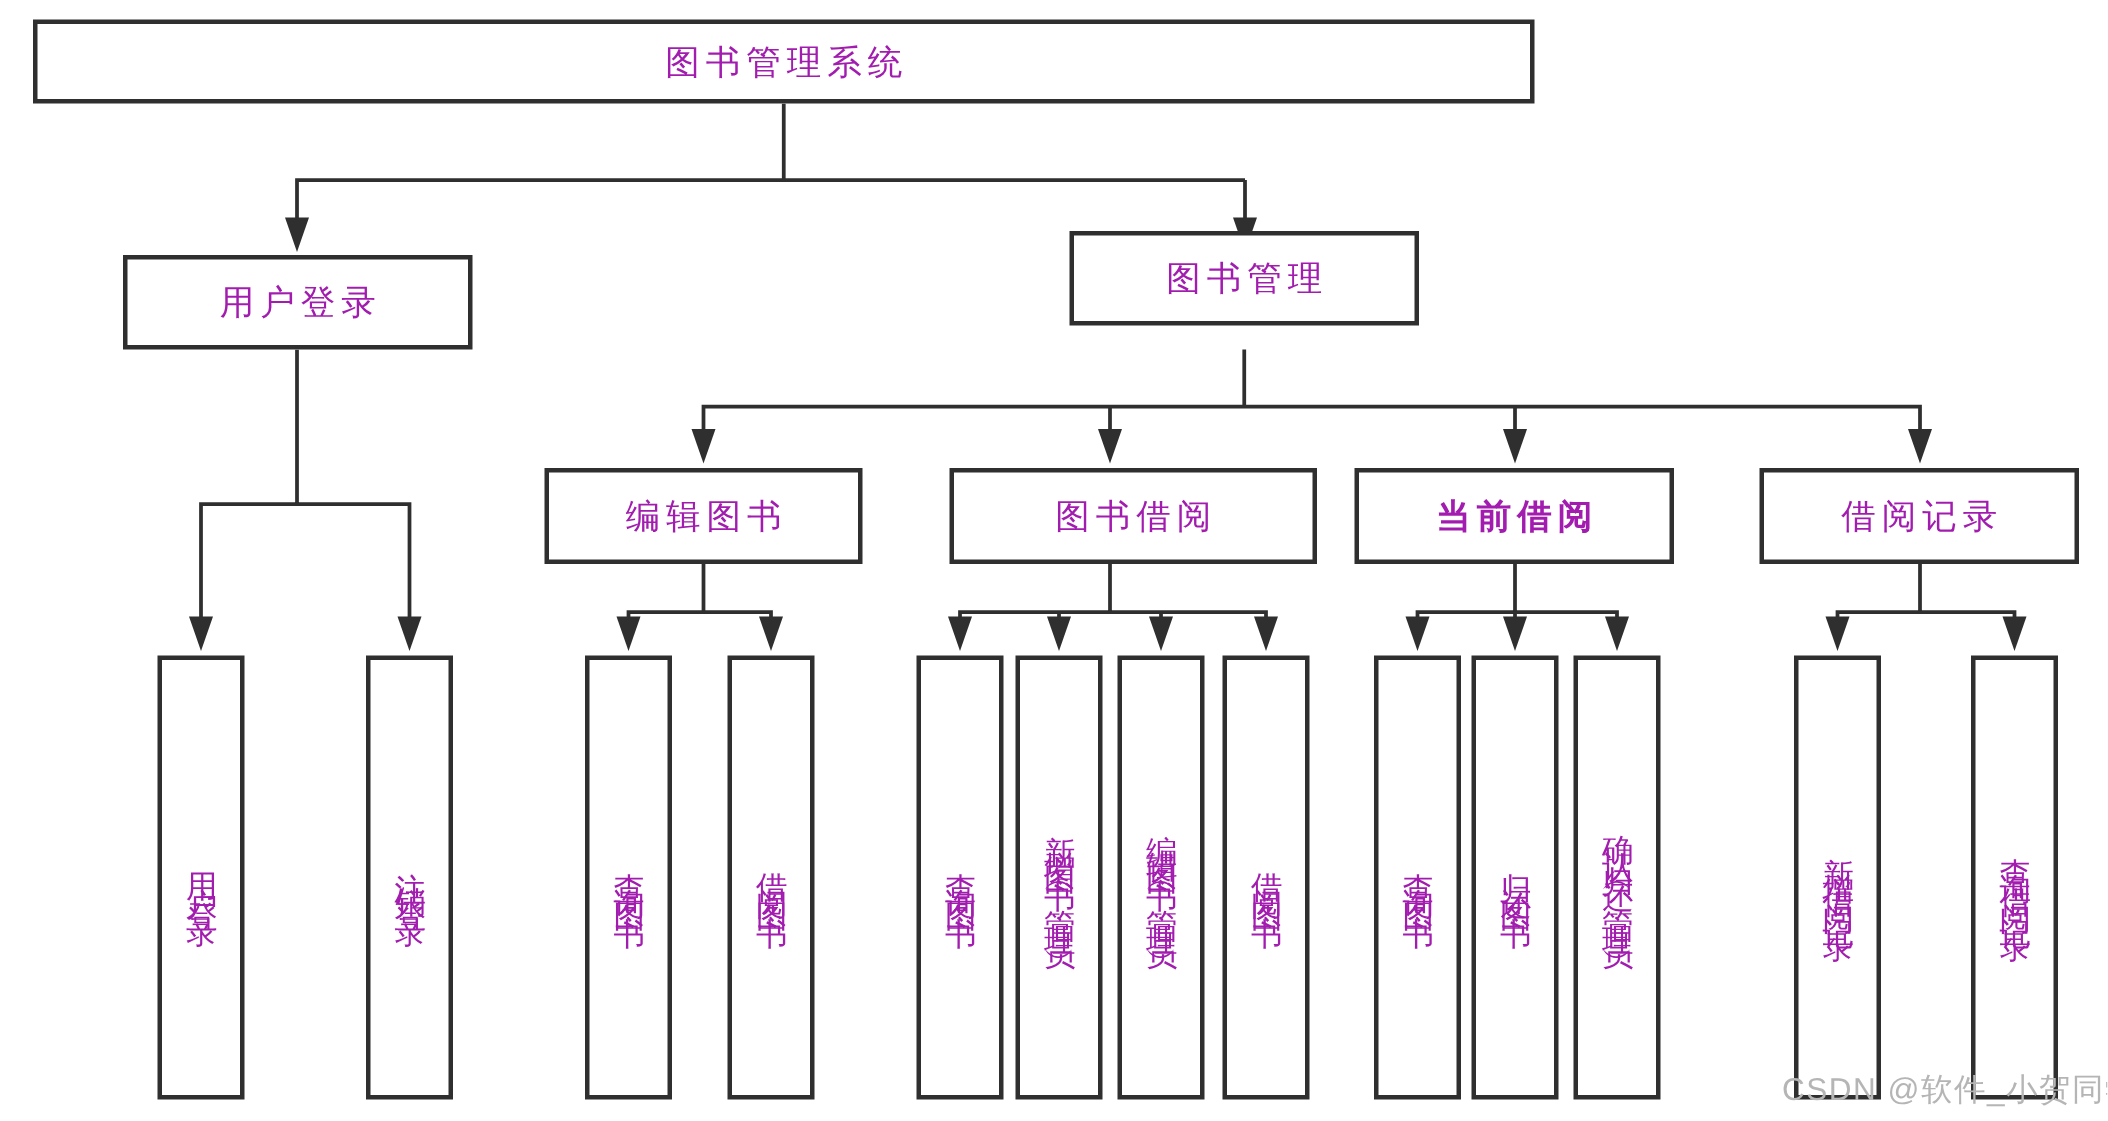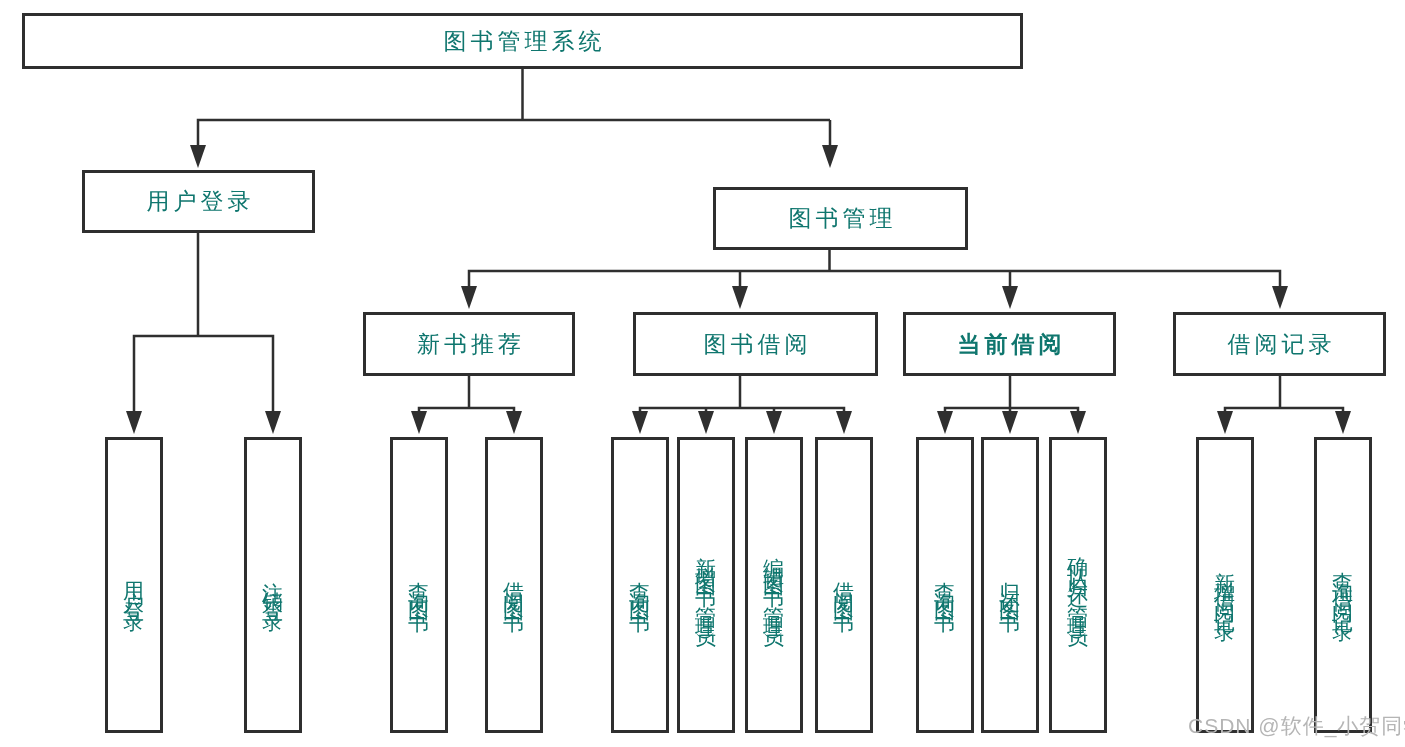--- a/index.html
+++ b/index.html
@@ -23,21 +23,21 @@
     height: 747px;
   }
   .box {
     position: absolute;
     box-sizing: border-box;
     border: 3px solid #2f2f2f;
     background: #ffffff;
     display: flex;
     align-items: center;
     justify-content: center;
-    color: #0f766e;
+    color: #a21caf;
   }
   .box-h {
     font-size: 23px;
     letter-spacing: 4px;
     text-indent: 4px; 
     white-space: nowrap;
   }
   .box-v {
     font-size: 21px;
     writing-mode: vertical-rl;
@@ -115,23 +115,23 @@
     <g>
       <path class="line" d="M1280 376 V408 M1223.75 408 H1344.25 M1225 408 V413 M1343 408 V413"></path>
       <polygon class="arrow" points="1217,411 1233,411 1225,434"></polygon>
       <polygon class="arrow" points="1335,411 1351,411 1343,434"></polygon>
     </g>
   </svg>
 
   <div class="box box-h" style="left:22px; top:13px; width:1001px; height:56px;">图书管理系统</div>
 
   <div class="box box-h" style="left:82px; top:170px; width:233px; height:63px;">用户登录</div>
-  <div class="box box-h" style="left:713px; top:187px; width:255px; height:63px;">图书管理</div>
+  <div class="box box-h" style="left:713px; top:154px; width:233px; height:63px;">图书管理</div>
 
-  <div class="box box-h" style="left:363px; top:312px; width:212px; height:64px;">新书推荐</div>
+  <div class="box box-h" style="left:363px; top:312px; width:212px; height:64px;">编辑图书</div>
   <div class="box box-h" style="left:633px; top:312px; width:245px; height:64px;">图书借阅</div>
   <div class="box box-h" style="left:903px; top:312px; width:213px; height:64px;font-weight:bold;">当前借阅</div>
   <div class="box box-h" style="left:1173px; top:312px; width:213px; height:64px;">借阅记录</div>
 
   <div class="box box-v" style="left:105px; top:437px; width:58px; height:296px;">用户登录</div>
   <div class="box box-v" style="left:244px; top:437px; width:58px; height:296px;">注销登录</div>
 
   <div class="box box-v" style="left:390px; top:437px; width:58px; height:296px;">查询图书</div>
   <div class="box box-v" style="left:485px; top:437px; width:58px; height:296px;">借阅图书</div>
 

